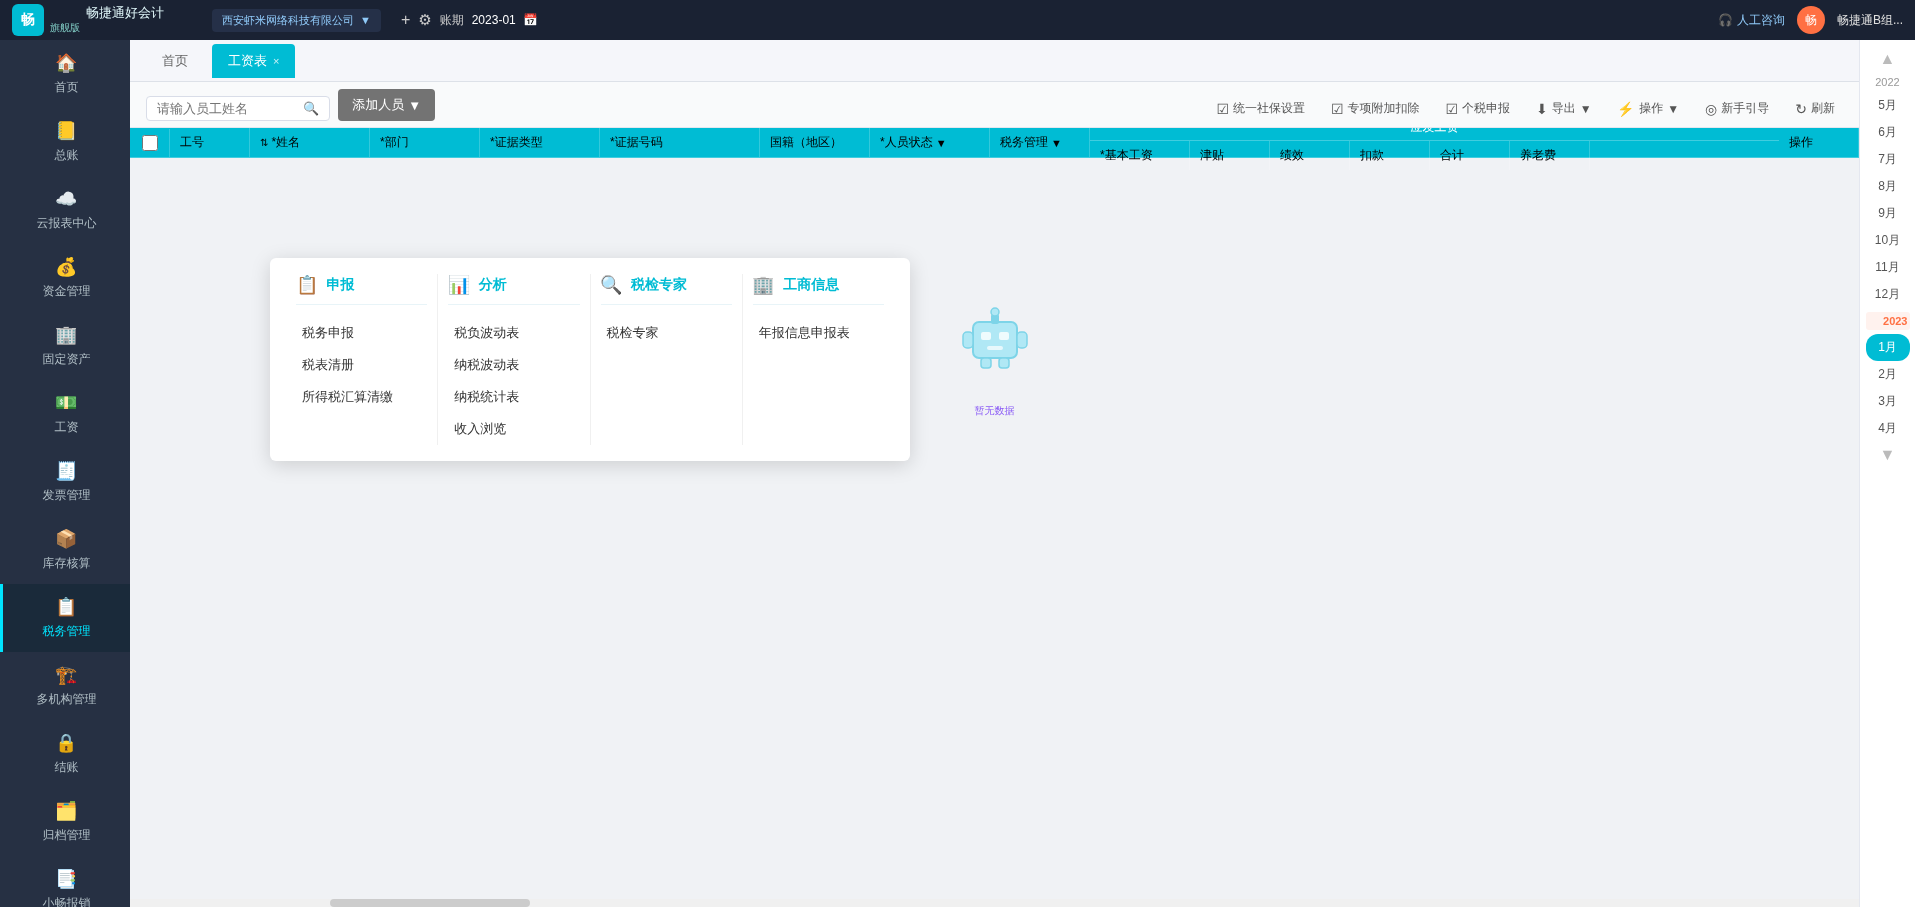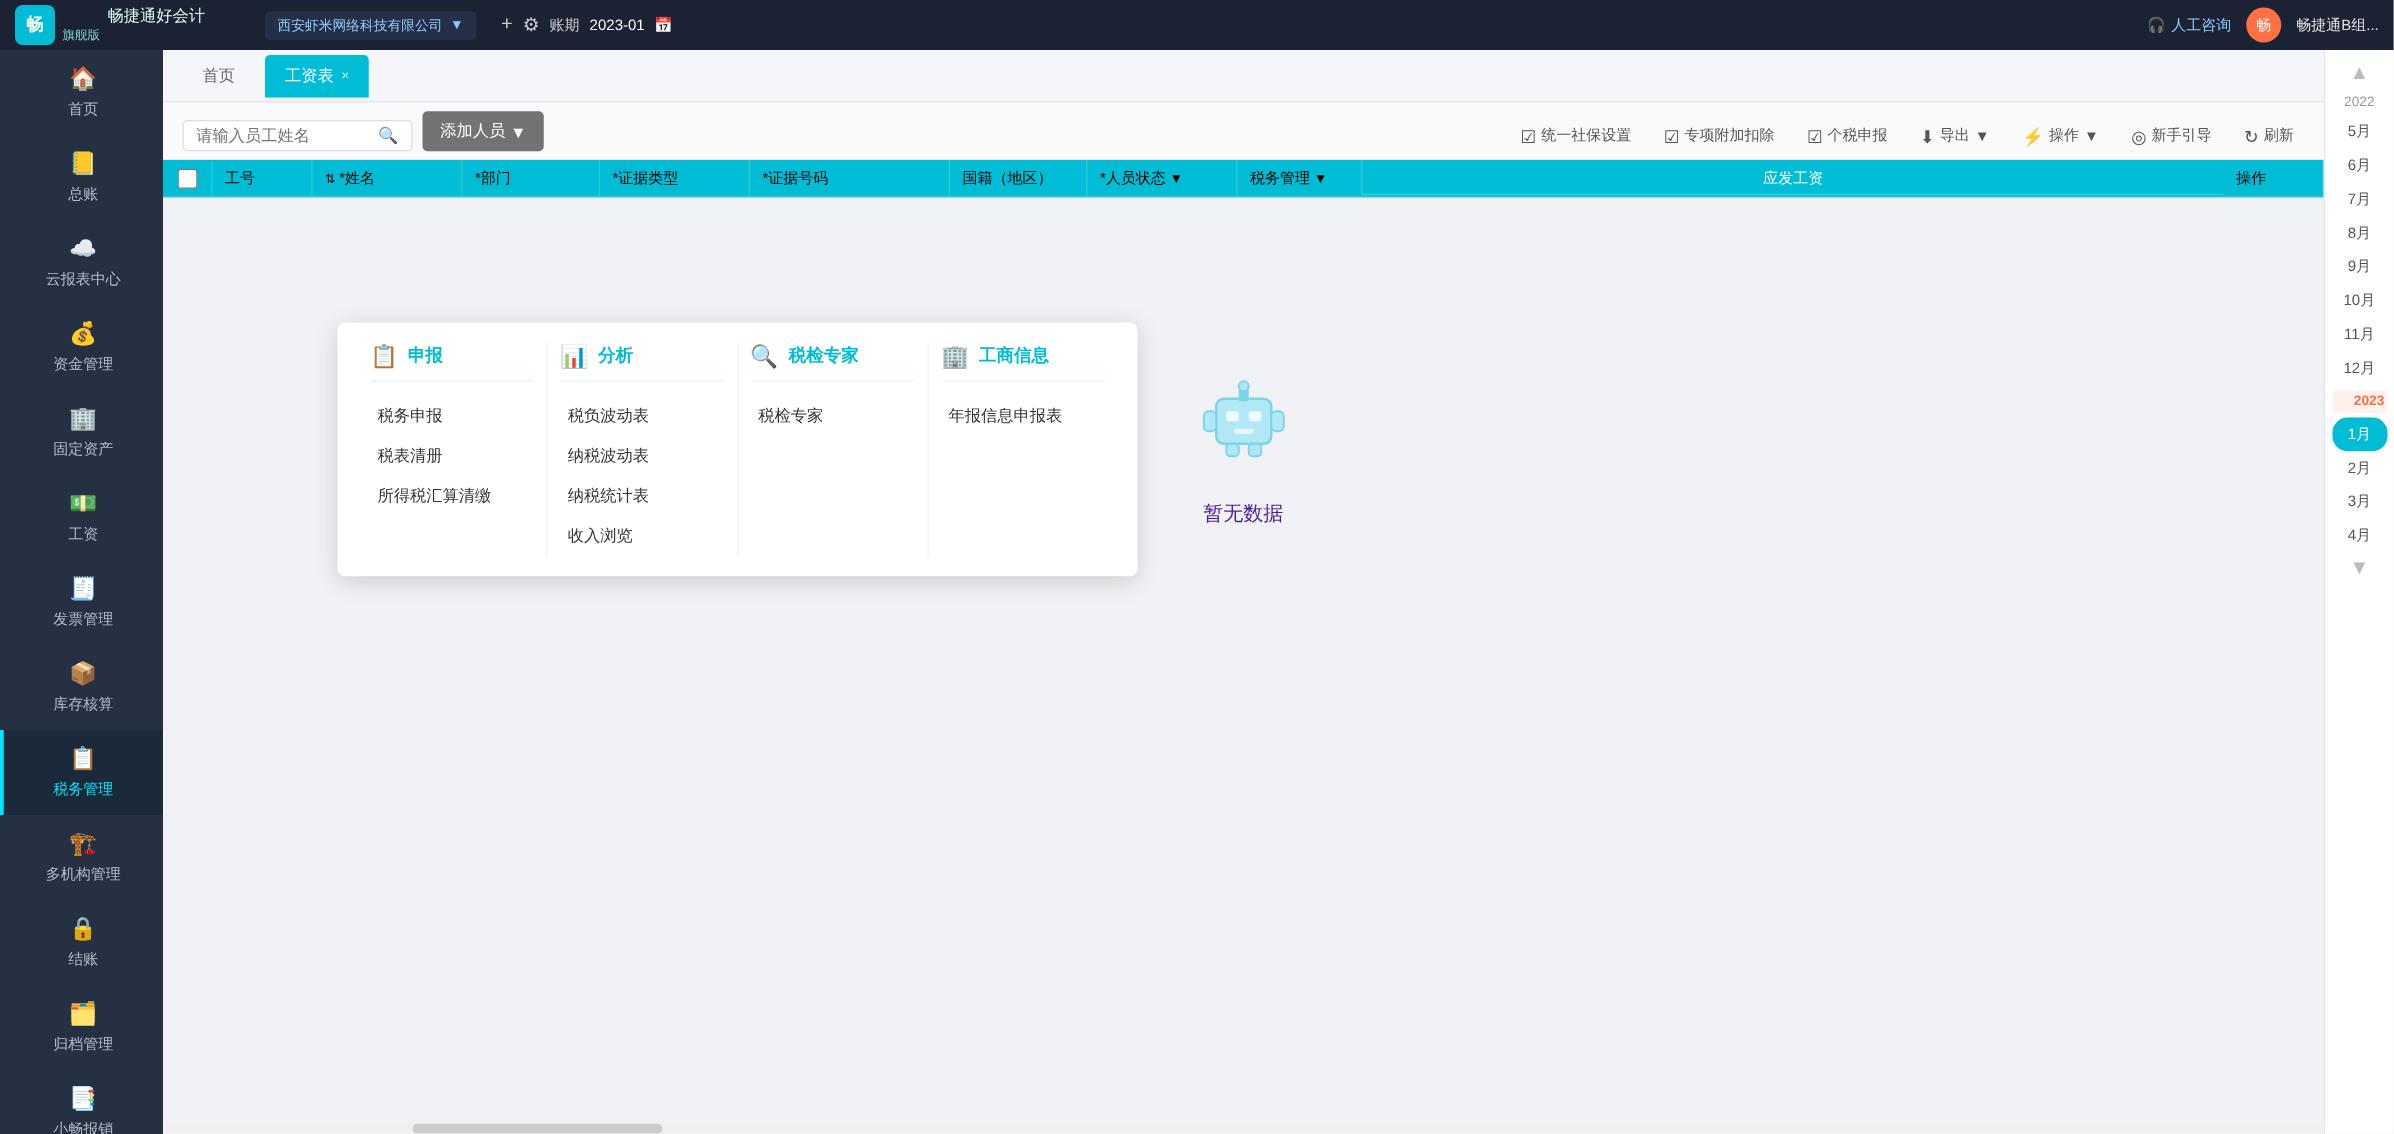--- a/index.html
+++ b/index.html
@@ -79,21 +79,21 @@
     .th-deduct { width: 80px; }
     .th-total { width: 80px; }
     .th-pension { width: 80px; }
     .th-ops { width: 80px; }
 
     
     .table-area { flex: 1; overflow: auto; position: relative; }
 
     
     .empty-state { display: flex; flex-direction: column; align-items: center; justify-content: center; height: 400px; gap: 12px; }
-    .empty-text { color: #4c1d95; font-size: 16px; }
+    .empty-text { color: #8b5cf6; font-size: 10px; }
 
     
     .dropdown-panel {
       position: absolute; left: 140px; top: 130px;
       background: #fff; border-radius: 6px; box-shadow: 0 4px 20px rgba(0,0,0,0.15);
       z-index: 200; padding: 16px; width: 640px;
     }
     .dropdown-columns { display: flex; gap: 0; }
     .dropdown-col { flex: 1; padding: 0 10px; border-right: 1px solid #f0f0f0; }
     .dropdown-col:last-child { border-right: none; }
@@ -304,20 +304,28 @@
             <span>*人员状态</span>
             <span style="font-size:11px;">▼</span>
           </div>
           <div class="th th-report-status">
             <span>税务管理</span>
             <span style="font-size:11px;">▼</span>
           </div>
 
           <div style="display:flex; flex-direction:column; flex:1; min-width:500px;">
             <div style="text-align:center; color:#fff; font-size:12px; border-bottom:1px solid rgba(255,255,255,0.25); padding:4px 0;">应发工资</div>
+            <div style="display:flex;">
+              <div class="th th-basic">*基本工资</div>
+              <div class="th th-allowance">津贴</div>
+              <div class="th th-perf">绩效</div>
+              <div class="th th-deduct">扣款</div>
+              <div class="th th-total">合计</div>
+              <div class="th th-pension">养老费</div>
+            </div>
           </div>
           <div class="th th-ops">
             <span>操作</span>
           </div>
         </div>
       </div>
 
       <div class="table-area">
         <div class="empty-state">
           <div style="font-size:60px; color:#b0e0f5;">

